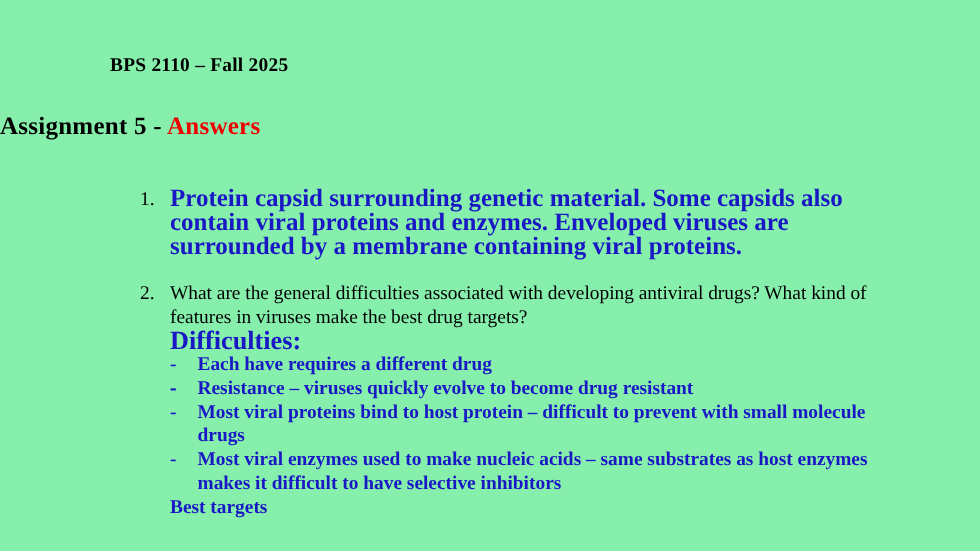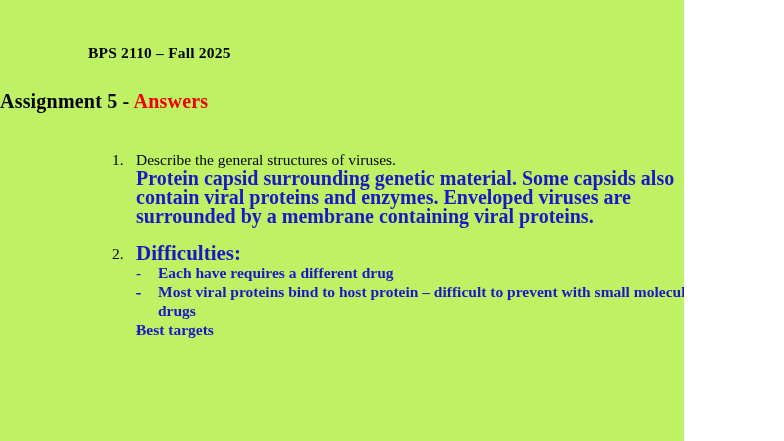--- a/index.html
+++ b/index.html
@@ -12,23 +12,23 @@
     height: 441px;
     overflow: hidden;
     font-family: "Liberation Serif", "DejaVu Serif", serif;
     color: #000000;
     position: relative;
   }
   .page {
     position: absolute;
     left: 0;
     top: 0;
-    width: 684px;
+    width: 784px;
     height: 441px;
-    background: #bef264;
+    background: #86efac;
     overflow: hidden;
     text-decoration: underline;
   }
   .course-header {
     position: absolute;
     left: 88px;
     top: 44px;
     font-size: 15.5px;
     font-weight: bold;
     letter-spacing: 0.2px;
@@ -117,45 +117,47 @@
   <div class="course-header">BPS 2110 – Fall 2025</div>
 
   <div class="doc-title">
     <span>Assignment 5 - </span><span class="answers">Answers</span>
   </div>
 
   <div class="qlist">
 
     <div class="qitem">
       <span class="qnum">1.</span>
-      <div class="qtext">Describe the general structures of viruses.</div>
       <div class="answer">Protein capsid surrounding genetic material. Some capsids also contain viral proteins and enzymes. Enveloped viruses are surrounded by a membrane containing viral proteins.</div>
     </div>
 
     <div class="qitem">
       <span class="qnum">2.</span>
+      <div class="qtext">What are the general difficulties associated with developing antiviral drugs? What kind of features in viruses make the best drug targets?</div>
       <div class="answer-label">Difficulties:</div>
 
       <ul class="bullets">
         <li class="bullet">
           <span class="dash">-</span>
           <span>Each have requires a different drug</span>
         </li>
         <li class="bullet">
           <span class="dash">-</span>
         </li>
         <li class="bullet">
           <span class="dash">-</span>
+          <span>Resistance – viruses quickly evolve to become drug resistant</span>
         </li>
         <li class="bullet">
           <span class="dash">-</span>
           <span>Most viral proteins bind to host protein – difficult to prevent with small molecule drugs</span>
         </li>
         <li class="bullet">
           <span class="dash">-</span>
+          <span>Most viral enzymes used to make nucleic acids – same substrates as host enzymes makes it difficult to have selective inhibitors</span>
         </li>
       </ul>
 
       <div class="trailing">Best targets</div>
     </div>
 
   </div>
 </div>
 
 </body></html>

